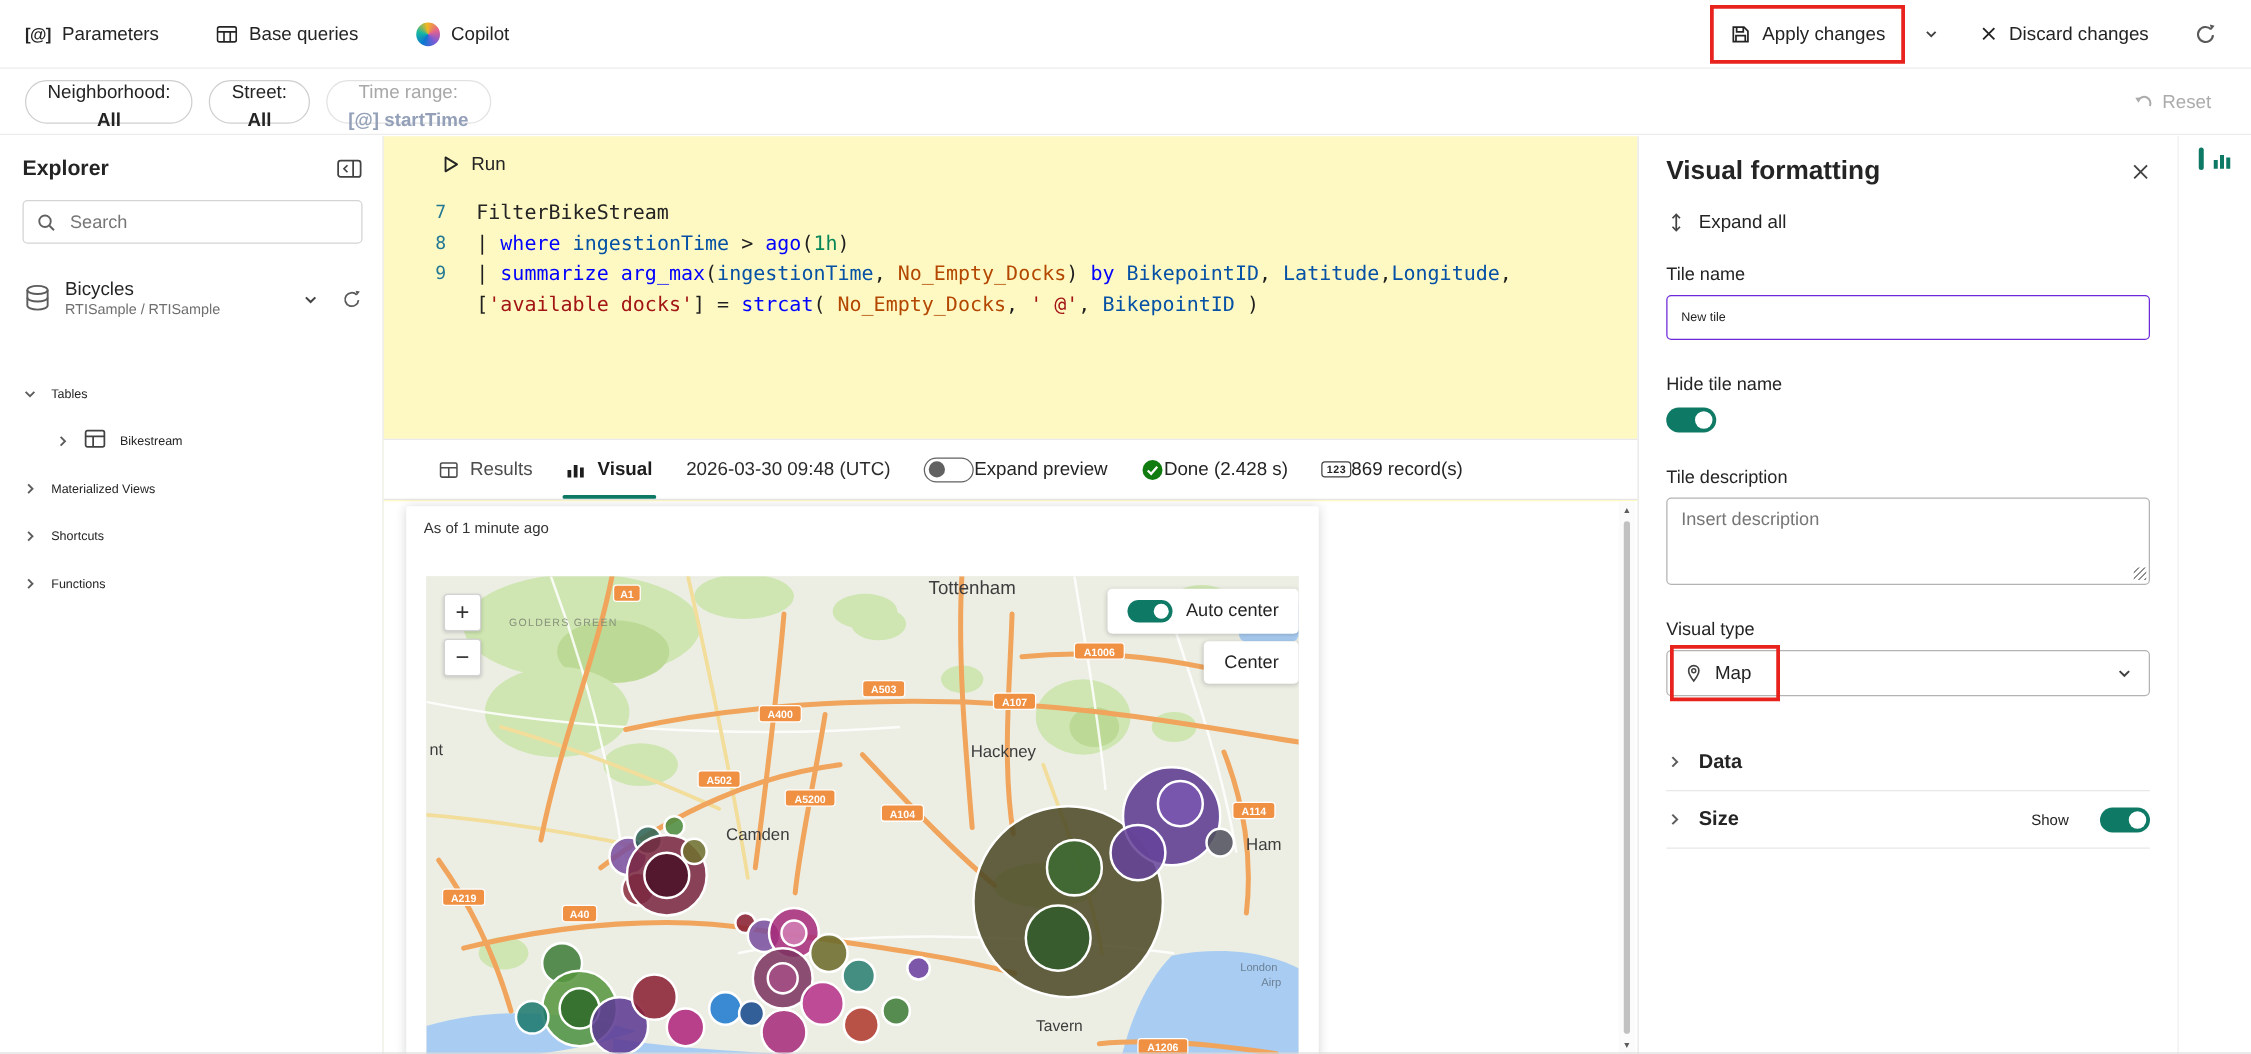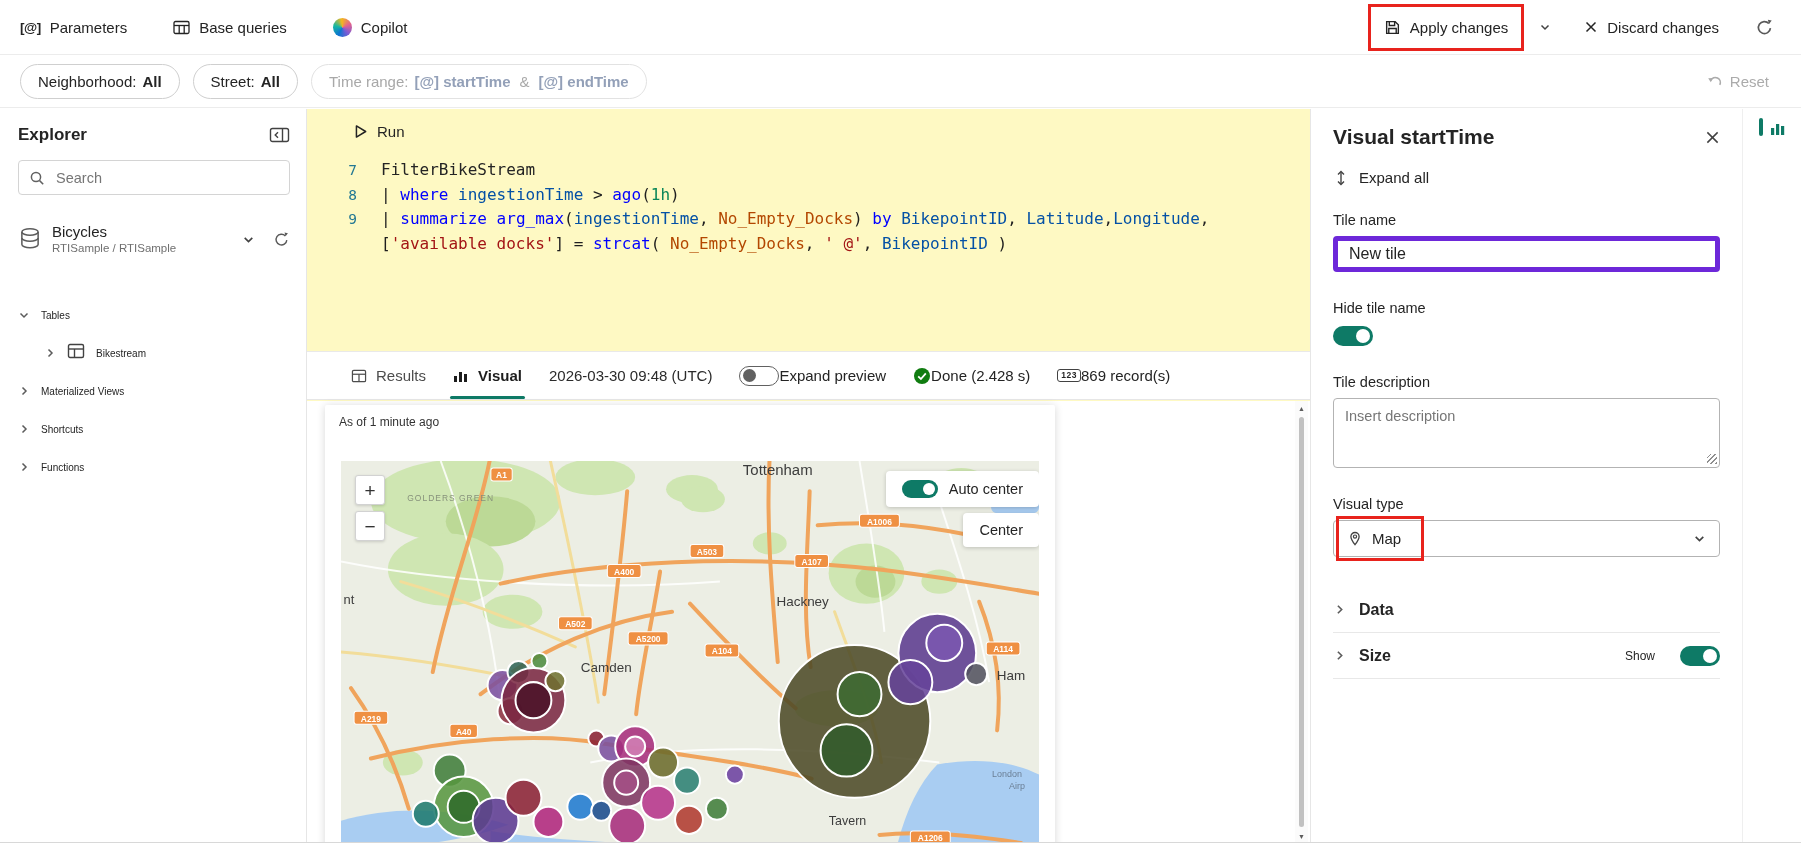--- a/index.html
+++ b/index.html
@@ -26,21 +26,21 @@
   .tb-right{margin-left:auto;display:flex;align-items:center;gap:8px;}
   .red-frame{border:3px solid var(--annotation);height:47px;display:flex;align-items:center;padding:0 13px;}
   .tb-chev{width:26px;height:32px;display:flex;align-items:center;justify-content:center;}
   .discard{margin-left:18px;}
   .icon-btn{width:34px;height:34px;display:flex;align-items:center;justify-content:center;margin-left:20px;}
 
   
   .filterbar{position:absolute;top:56px;left:0;right:0;height:52px;border-bottom:1px solid #ececec;
     display:flex;align-items:center;padding:0 20px;gap:13px;}
   .pill{height:35px;border:1px solid #cfcfcf;border-radius:18px;background:#fff;
-    display:flex;align-items:center;padding:0 17px;gap:6px;font-size:15px;}
+    display:flex;align-items:center;padding:0 17px;gap:6px;font-size:15px;flex-direction:column;}
   .pill .val{font-weight:700;}
   .pill.disabled{border-color:#e2e2e2;color:#a8a8a8;}
   .pill.disabled .token{color:#93a0b8;font-weight:700;}
   .pill.disabled .amp{margin:0 3px;}
   .reset{margin-left:auto;display:flex;align-items:center;gap:7px;color:#ababab;padding-right:12px;}
 
   
   .explorer{position:absolute;top:109px;bottom:0;left:0;width:307px;border-right:1px solid #e6e6e6;
     background:#fff;padding:16px 16px 0 18px;}
   .exp-head{display:flex;align-items:center;justify-content:space-between;}
@@ -114,22 +114,22 @@
   .sb-thumb{position:absolute;top:16px;bottom:16px;left:4px;width:5px;background:#c1c1c1;border-radius:3px;}
 
   
   .format-panel{position:absolute;top:109px;bottom:0;left:1310px;width:432px;background:#fff;
     border-left:1px solid #e6e6e6;padding:16px 22px 0 22px;}
   .fp-head{display:flex;align-items:center;justify-content:space-between;}
   .fp-title{font-size:21px;font-weight:700;}
   .expand-all{margin-top:20px;display:flex;align-items:center;gap:10px;font-size:15px;}
   .fl{margin-top:28px;font-size:14.5px;}
   .fl.first{margin-top:26px;}
-  .text-input{margin-top:8px;width:100%;height:36px;border:5px solid #6d28d9;border-radius:4px;
-    padding:0 11px;font:inherit;font-size:16px;color:#242424;outline:none;background:#fff;}
+  .text-input{margin-top:8px;width:100%;height:36px;border:1px solid #6d28d9;border-radius:4px;
+    padding:0 11px;font:inherit;font-size:10px;color:#242424;outline:none;background:#fff;}
   .ta-wrap{position:relative;margin-top:8px;}
   .text-area{width:100%;height:70px;border:1px solid #b3b3b3;border-radius:4px;resize:none;
     padding:9px 11px;font:inherit;font-size:14.5px;outline:none;background:#fff;display:block;}
   .text-area::placeholder{color:#767676;}
   .grip{position:absolute;right:3px;bottom:4px;width:10px;height:10px;
     background:repeating-linear-gradient(135deg,transparent 0 2.2px,#8f8f8f 2.2px 3.4px);}
   .panel-toggle{margin-top:10px;}
   .vt-select{position:relative;margin-top:8px;height:37px;border:1px solid #b3b3b3;border-radius:4px;
     display:flex;align-items:center;gap:9px;padding:0 13px;background:#fff;}
   .vt-chev{margin-left:auto;}
@@ -535,21 +535,21 @@
 
   <div class="vscroll">
     <div class="sb-arrow">▲</div>
     <div class="sb-thumb"></div>
     <div class="sb-arrow down">▼</div>
   </div>
 </main>
 
 <aside class="format-panel">
   <div class="fp-head">
-    <span class="fp-title">Visual startTime</span>
+    <span class="fp-title">Visual formatting</span>
     <button>
       <svg width="15" height="15" viewBox="0 0 14 14">
           <path d="M2.2 2.2 L11.8 11.8 M11.8 2.2 L2.2 11.8" stroke="#424242" stroke-width="1.4"></path>
         </svg>
     </button>
   </div>
   <button class="expand-all">
     <span>
       <svg width="16" height="16" viewBox="0 0 16 16">
           <path d="M5 4.6 L8 1.6 L11 4.6" fill="none" stroke="#424242" stroke-width="1.4"></path>

